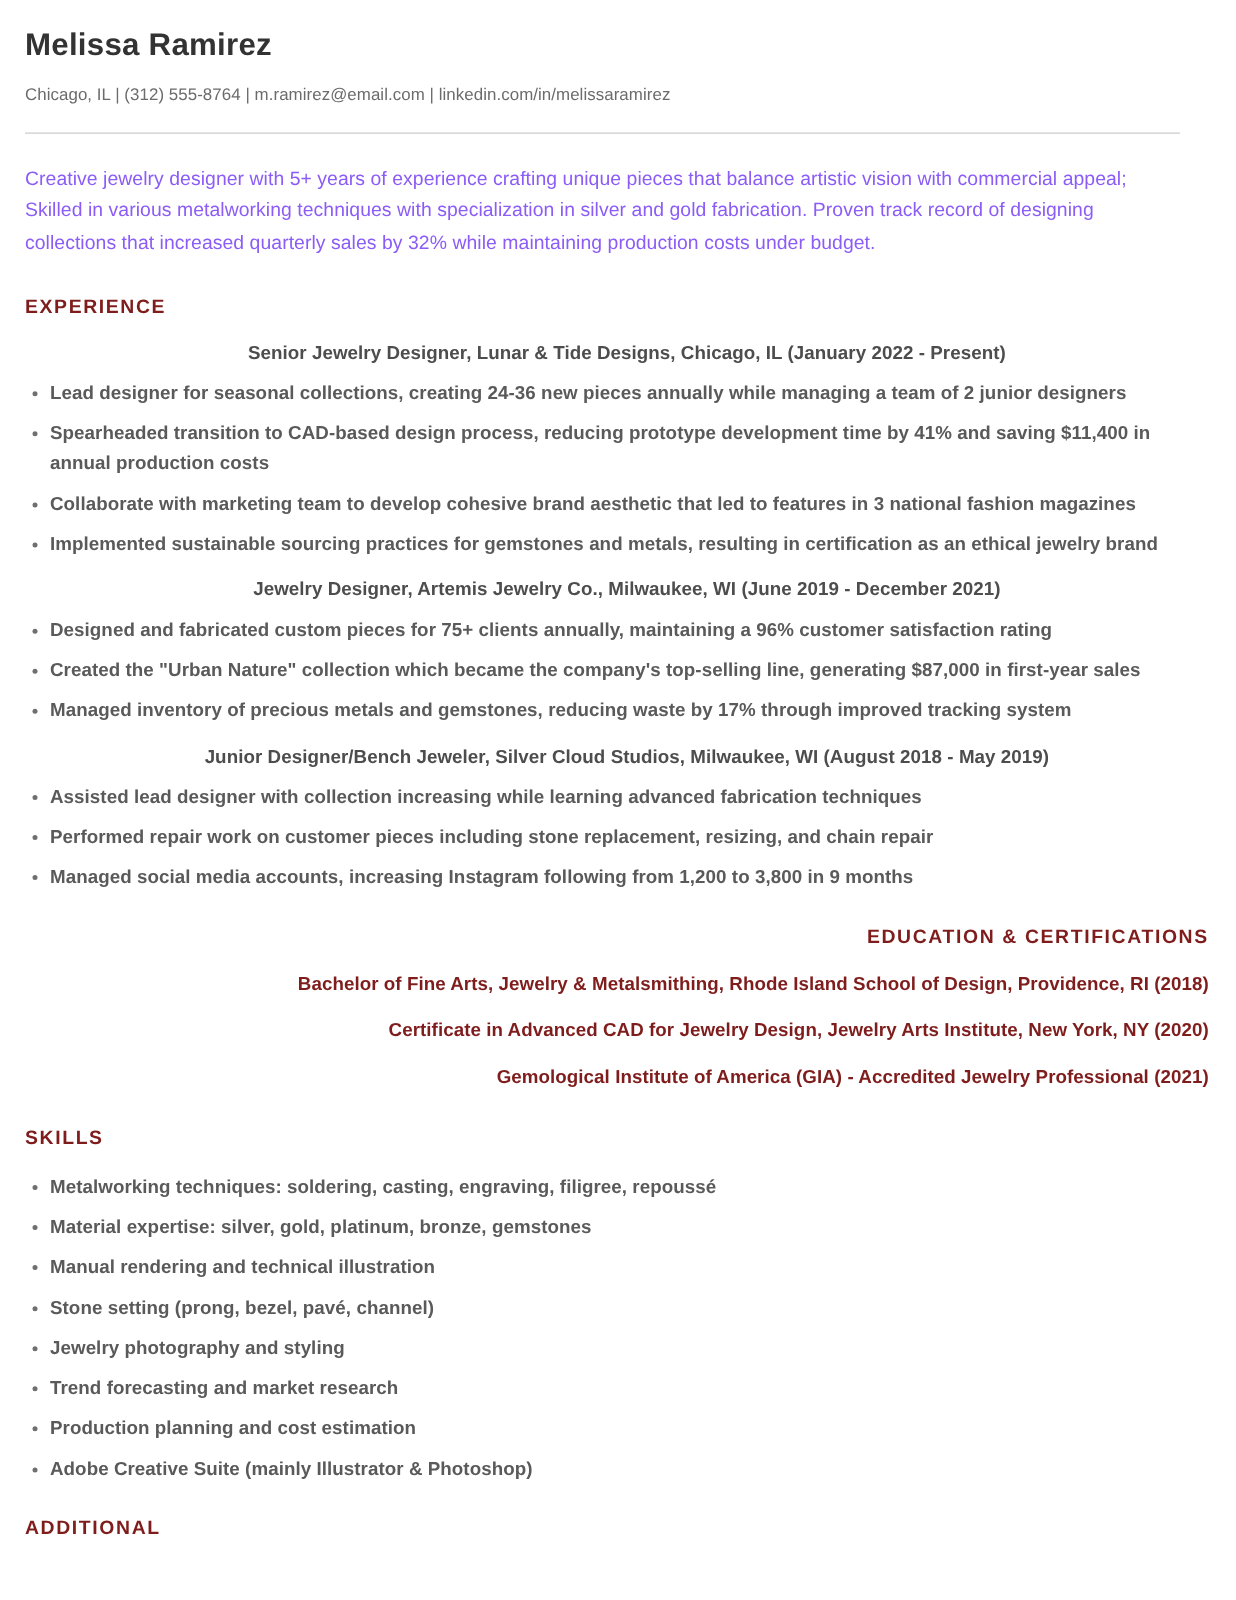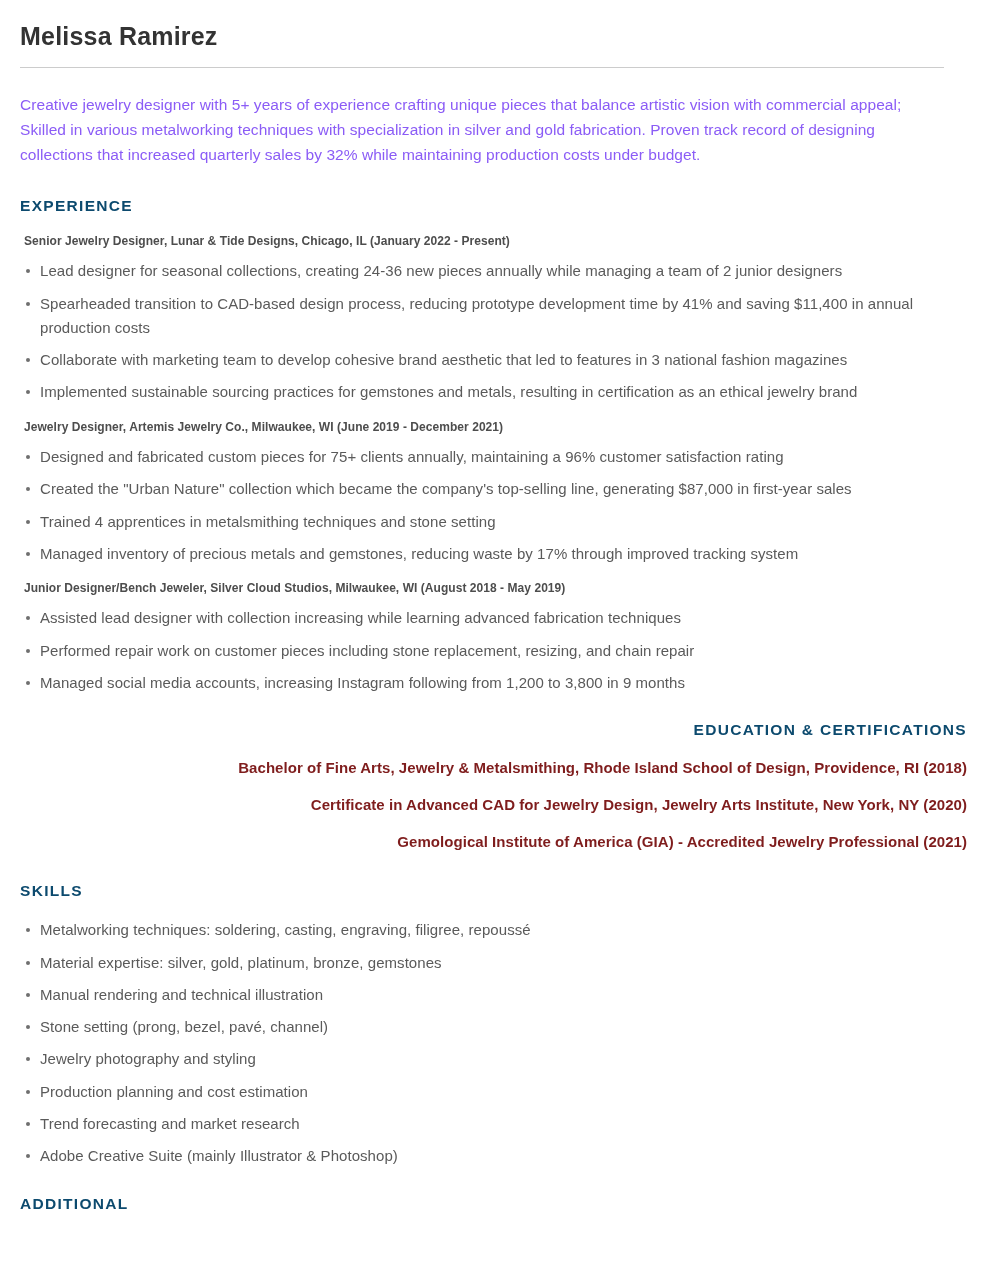--- a/index.html
+++ b/index.html
@@ -45,40 +45,42 @@
   .summary {
     font-size: 15.5px;
     color: #8b5cf6;
     line-height: 1.62;
     margin: 0 60px 30px 0;
     letter-spacing: 0.05px;
   }
   .section-heading {
     font-size: 15.5px;
     font-weight: bold;
-    color: #0c4a6e;
+    color: #7f1d1d;
     letter-spacing: 1.3px;
     text-transform: uppercase;
     margin: 0 0 18px 0;
   }
   .section {
     margin-bottom: 26px;
   }
   .job-title {
-    font-size: 12px;
+    font-size: 15px;
     font-weight: bold;
     color: #4d4d4d;
-    margin: 0 0 10px 4px;
+    margin: 0 0 10px 16px;
     line-height: 1.35;
     letter-spacing: 0.05px;
+    text-align: center;
   }
   ul.bullets {
     list-style: none;
     margin: 0 0 14px 0;
     padding: 0;
+    font-weight: bold;
   }
   ul.bullets li {
     position: relative;
     font-size: 15px;
     color: #5a5a5a;
     line-height: 1.62;
     padding-left: 20px;
     margin-bottom: 8px;
     letter-spacing: 0.05px;
     max-width: 900px;
@@ -108,20 +110,21 @@
   #section-skills { margin-bottom: 26px; }
   #section-additional .section-heading { margin-bottom: 0; }
 </style>
 </head>
 <body>
 
 <div class="resume">
 
   <h1 class="name">Melissa Ramirez</h1>
 
+  <div class="contact">Chicago, IL | (312) 555-8764 | m.ramirez@email.com | linkedin.com/in/melissaramirez</div>
 
   <hr class="divider">
 
   <p class="summary">Creative jewelry designer with 5+ years of experience crafting unique pieces that balance artistic vision with commercial appeal; Skilled in various metalworking techniques with specialization in silver and gold fabrication. Proven track record of designing collections that increased quarterly sales by 32% while maintaining production costs under budget.</p>
 
   <div class="section" id="section-experience">
     <h2 class="section-heading">EXPERIENCE</h2>
 
     <div class="experience-block">
       <div class="job-title">Senior Jewelry Designer, Lunar &amp; Tide Designs, Chicago, IL (January 2022 - Present)</div>
@@ -131,21 +134,20 @@
         <li>Collaborate with marketing team to develop cohesive brand aesthetic that led to features in 3 national fashion magazines</li>
         <li>Implemented sustainable sourcing practices for gemstones and metals, resulting in certification as an ethical jewelry brand</li>
       </ul>
     </div>
 
     <div class="experience-block">
       <div class="job-title">Jewelry Designer, Artemis Jewelry Co., Milwaukee, WI (June 2019 - December 2021)</div>
       <ul class="bullets">
         <li>Designed and fabricated custom pieces for 75+ clients annually, maintaining a 96% customer satisfaction rating</li>
         <li>Created the "Urban Nature" collection which became the company's top-selling line, generating $87,000 in first-year sales</li>
-        <li>Trained 4 apprentices in metalsmithing techniques and stone setting</li>
         <li>Managed inventory of precious metals and gemstones, reducing waste by 17% through improved tracking system</li>
       </ul>
     </div>
 
     <div class="experience-block">
       <div class="job-title">Junior Designer/Bench Jeweler, Silver Cloud Studios, Milwaukee, WI (August 2018 - May 2019)</div>
       <ul class="bullets">
         <li>Assisted lead designer with collection increasing while learning advanced fabrication techniques</li>
         <li>Performed repair work on customer pieces including stone replacement, resizing, and chain repair</li>
         <li>Managed social media accounts, increasing Instagram following from 1,200 to 3,800 in 9 months</li>
@@ -161,22 +163,22 @@
   </div>
 
   <div class="section" id="section-skills">
     <h2 class="section-heading">SKILLS</h2>
     <ul class="bullets skills-list">
       <li>Metalworking techniques: soldering, casting, engraving, filigree, repoussé</li>
       <li>Material expertise: silver, gold, platinum, bronze, gemstones</li>
       <li>Manual rendering and technical illustration</li>
       <li>Stone setting (prong, bezel, pavé, channel)</li>
       <li>Jewelry photography and styling</li>
+      <li>Trend forecasting and market research</li>
       <li>Production planning and cost estimation</li>
-      <li>Trend forecasting and market research</li>
       <li>Adobe Creative Suite (mainly Illustrator &amp; Photoshop)</li>
     </ul>
   </div>
 
   <div class="section" id="section-additional">
     <h2 class="section-heading">ADDITIONAL</h2>
   </div>
 
 </div>
 

